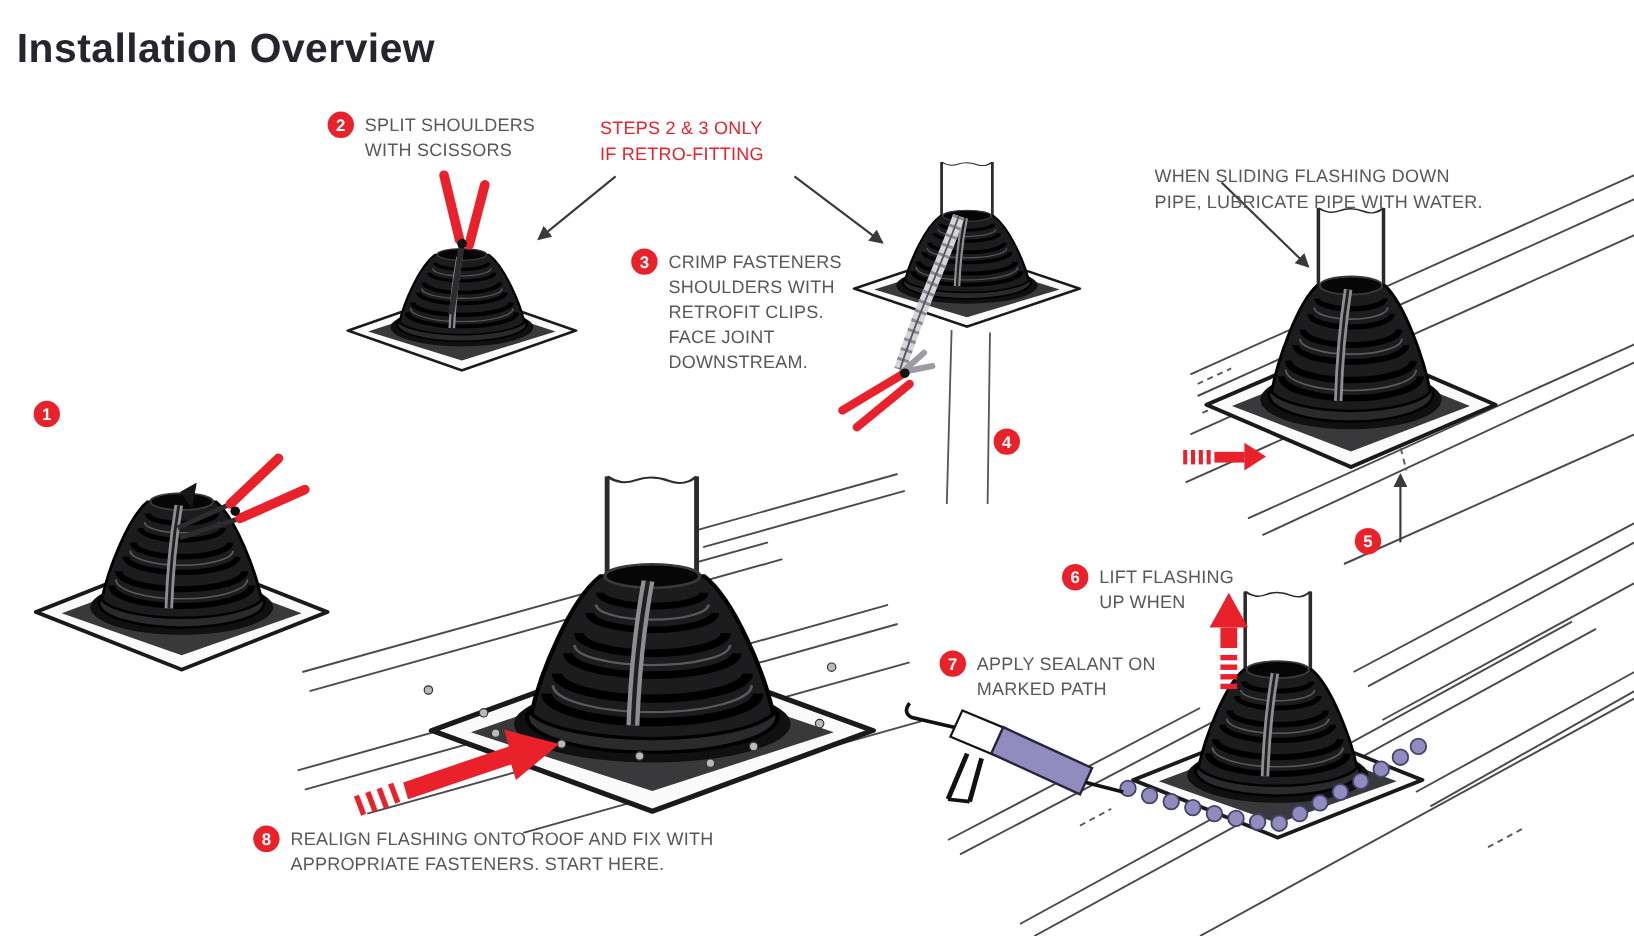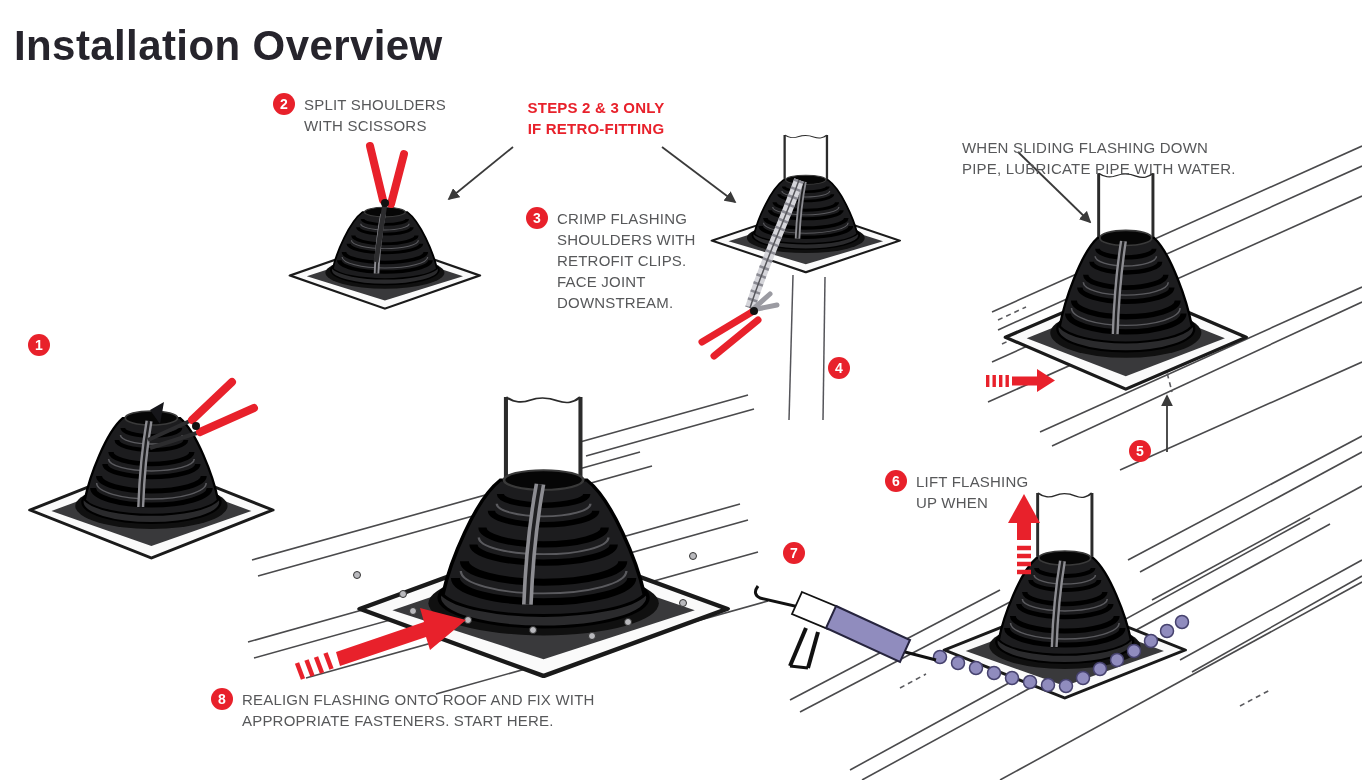--- a/index.html
+++ b/index.html
@@ -2,34 +2,34 @@
 <html><head>
 <meta charset="utf-8">
 <style>
   html,body{margin:0;padding:0;background:#fff;}
   .canvas{
     position:relative;width:1362px;height:780px;background:#ffffff;overflow:hidden;
     font-family:"Liberation Sans",sans-serif;
   }
   .page-title{
     position:absolute;left:14px;top:22px;margin:0;
-    font-size:42px;font-weight:600;letter-spacing:.4px;color:#26242c;
+    font-size:34px;font-weight:600;letter-spacing:.4px;color:#26242c;
   }
   .art{position:absolute;left:0;top:0;width:1362px;height:780px;}
   .step{position:absolute;display:flex;align-items:flex-start;gap:9px;}
   .badge{
     flex:none;width:22px;height:22px;border-radius:50%;background:#e8212b;color:#fff;
     font-size:14px;font-weight:700;display:flex;align-items:center;justify-content:center;
   }
   .lbl{
     color:#57585a;font-size:15px;line-height:21px;font-weight:400;letter-spacing:.2px;
     white-space:pre-line;padding-top:1px;
   }
   .note{position:absolute;white-space:pre-line;font-size:15px;line-height:21px;letter-spacing:.2px;}
-  .note-red{left:500px;top:97px;width:192px;text-align:center;color:#e8212b;font-weight:700;}
+  .note-red{left:500px;top:97px;width:192px;color:#e8212b;font-weight:400;}
   .note-gray{left:962px;top:105px;color:#57585a;margin-top:32px;}
   .s1{left:28px;top:334px;}
   .s2{left:273px;top:93px;}
   .s3{left:526px;top:207px;}
   .s4{left:828px;top:357px;}
   .s5{left:1129px;top:440px;}
   .s6{left:885px;top:470px;}
   .s7{left:783px;top:542px;}
   .s8{left:211px;top:688px;}
 </style>
@@ -241,39 +241,41 @@
   <div class="step s1">
     <span class="badge">1</span>
   </div>
   <div class="step s2">
     <span class="badge">2</span>
     <span class="lbl">SPLIT SHOULDERS
 WITH SCISSORS</span>
   </div>
   <div class="step s3">
     <span class="badge">3</span>
-    <span class="lbl">CRIMP FLASHING
+    <span class="lbl">CRIMP FASTENERS
 SHOULDERS WITH
 RETROFIT CLIPS.
 FACE JOINT
 DOWNSTREAM.</span>
   </div>
   <div class="step s4">
     <span class="badge">4</span>
   </div>
   <div class="step s5">
     <span class="badge">5</span>
   </div>
   <div class="step s6">
     <span class="badge">6</span>
     <span class="lbl">LIFT FLASHING
 UP WHEN</span>
   </div>
   <div class="step s7">
     <span class="badge">7</span>
+    <span class="lbl">APPLY SEALANT ON
+MARKED PATH</span>
   </div>
   <div class="step s8">
     <span class="badge">8</span>
     <span class="lbl">REALIGN FLASHING ONTO ROOF AND FIX WITH
 APPROPRIATE FASTENERS. START HERE.</span>
   </div>
 
   <div class="note note-red">STEPS 2 &amp; 3 ONLY
 IF RETRO-FITTING</div>
   <div class="note note-gray">WHEN SLIDING FLASHING DOWN

